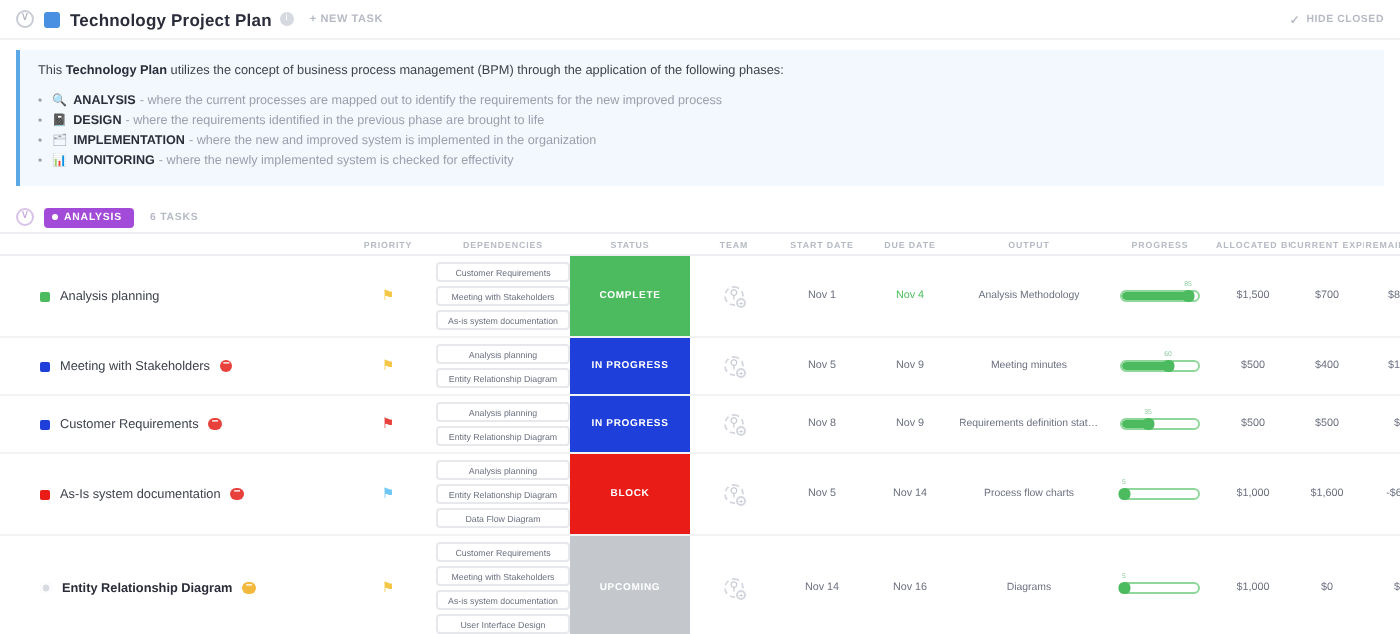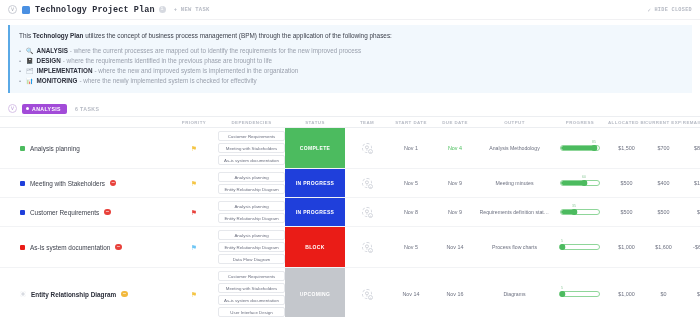--- a/index.html
+++ b/index.html
@@ -12,21 +12,20 @@
   body { position: relative; }
 
   
   .topbar {
     height: 20px;
     display: flex;
     align-items: center;
     padding: 0 8px;
     background: #ffffff;
     border-bottom: 1px solid #f1f1f3;
-    font-family: Liberation Mono, monospace;
   }
   .collapse-caret {
     width: 9px; height: 9px;
     border: 1px solid #c9ccd4;
     border-radius: 50%;
     color: #b0b4bd;
     font-size: 6px;
     line-height: 7px;
     text-align: center;
     margin-right: 5px;

